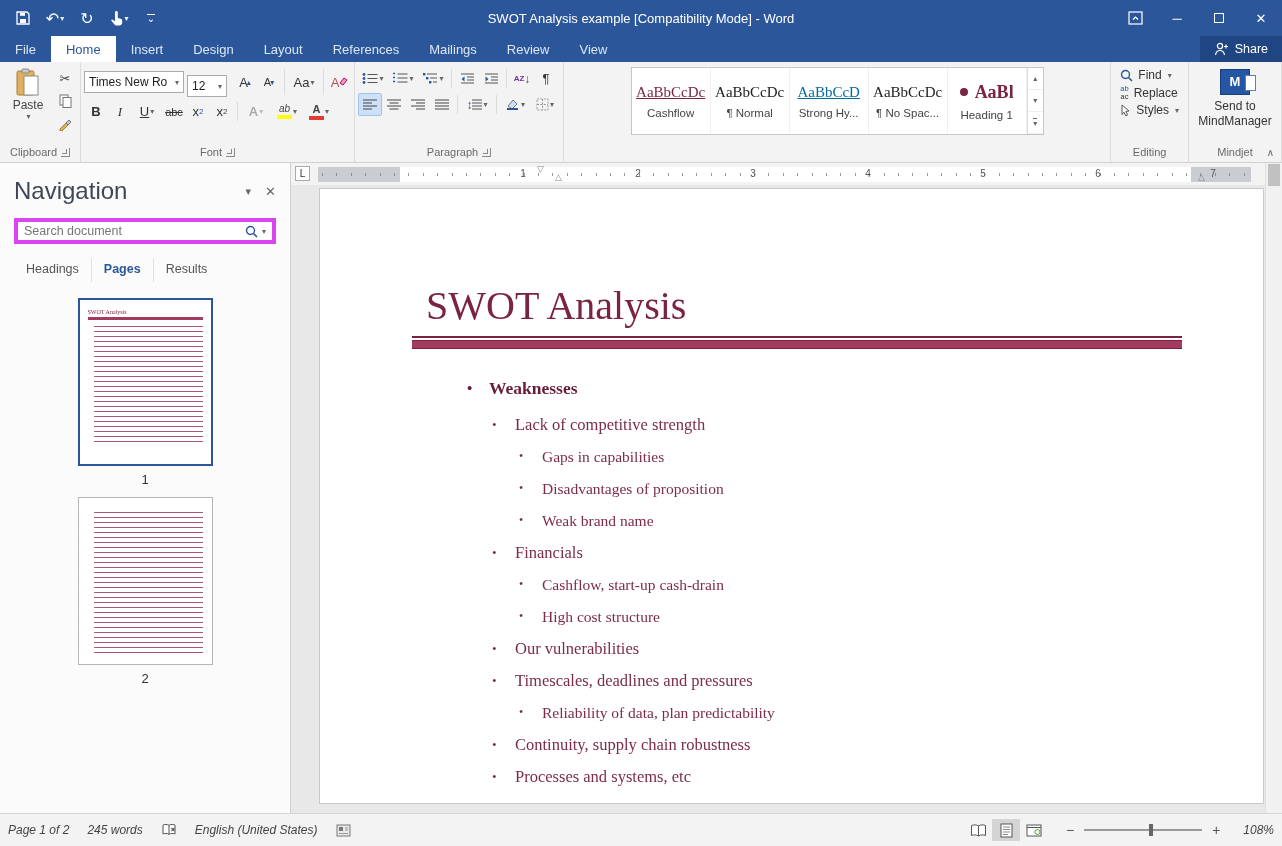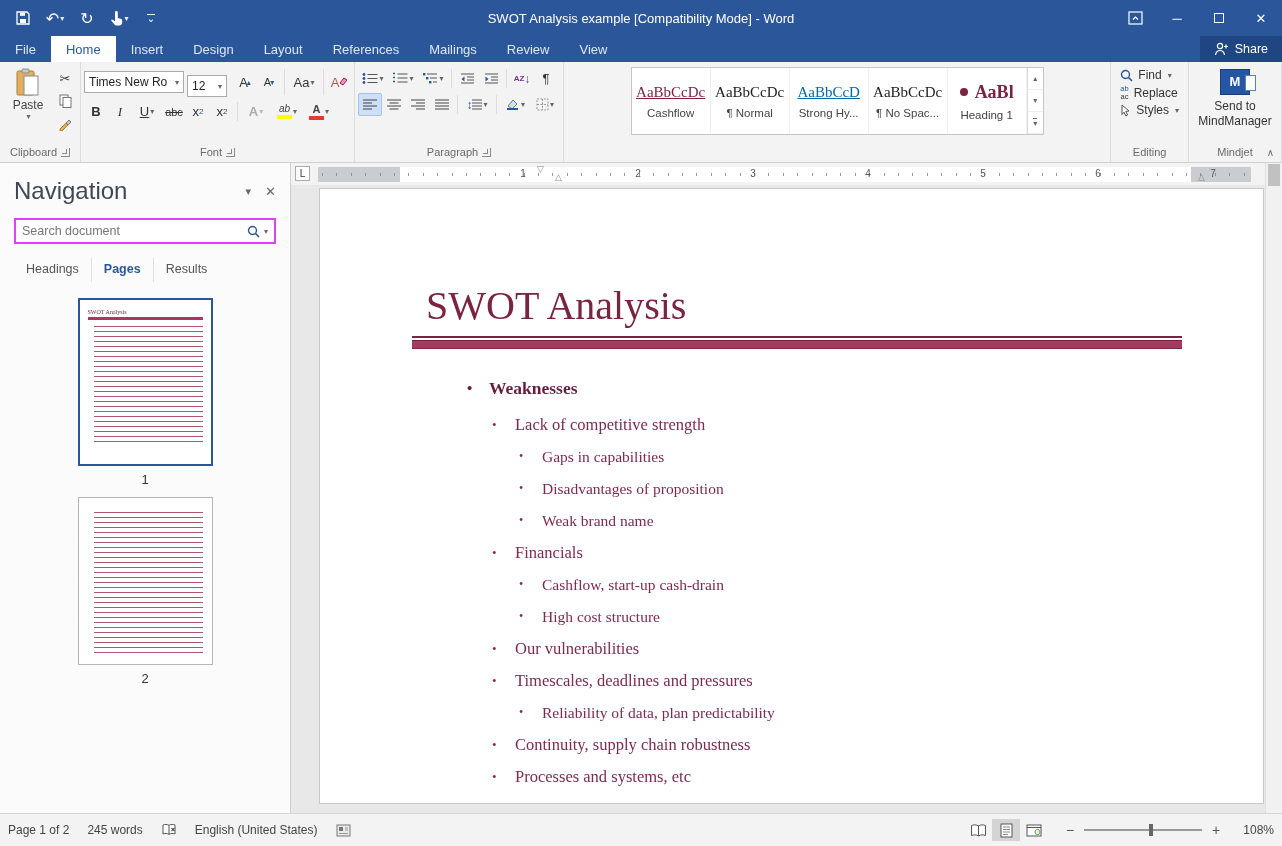--- a/index.html
+++ b/index.html
@@ -84,21 +84,21 @@
 
   
   .main { flex:1; display:flex; min-height:0; }
 
   
   .navpane { width:291px; background:#fbfbfb; border-right:1px solid #cfcfcf; padding:14px 14px 0 14px; overflow:hidden; }
   .navhead { display:flex; align-items:center; }
   .navtitle { font-size:24px; color:#3e4756; font-weight:400; }
   .navhead .hbtn { color:#666; font-size:11px; margin-left:14px; }
   .navhead .spacer { flex:1; }
-  .searchwrap { margin-top:13px; display:flex; border:2px solid #d946ef; background:#fff; height:26px; align-items:center;justify-content:center; }
+  .searchwrap { margin-top:13px; display:flex; border:4px solid #d946ef; background:#fff; height:26px; align-items:center;justify-content:center; }
   .searchwrap input { border:0; outline:0; flex:1; font-size:12.5px; padding:0 6px; color:#333; font-family:"Liberation Sans",sans-serif; background:transparent; }
   .searchwrap .mag { display:flex; align-items:center; gap:3px; padding:0 6px; color:#2b579a; }
   .navtabs { display:flex; margin-top:14px; font-size:12.5px; color:#555; }
   .navtab { padding:4px 12px 6px 12px; border-right:1px solid #e0e0e0; }
   .navtab:last-child { border-right:0; }
   .navtab.active { color:#2b579a; font-weight:bold; }
   .pages-list { margin-top:16px; display:flex; flex-direction:column; align-items:center; }
   .navpage { margin-bottom:10px; }
   .pthumb { width:135px; height:168px; background:#fff; border:1px solid #b5b5b5; padding:10px 9px; overflow:hidden; }
   .navpage.selected .pthumb { border:2px solid #2b579a; padding:9px 8px; }
@@ -131,21 +131,21 @@
   .bl.lvl2 .dot { width:23px; font-size:13px; }
   .bl.lvl3 { padding-left:199px; font-size:15.5px; }
   .bl.lvl3 .dot { width:23px; font-size:12px; }
   .bl.bold { font-weight:bold; }
 
   
   .vscroll { width:17px; background:#f1f1f1; border-left:1px solid #e0e0e0; position:relative; flex:0 0 auto; }
   .vthumb { position:absolute; top:1px; left:2px; width:12px; height:22px; background:#c1c1c1; }
 
   
-  .statusbar { height:24px; background:#f3f3f3; border-top:1px solid #d6d6d6; display:flex; align-items:center; font-size:12px; color:#444; padding:16px 8px; flex:0 0 auto; }
+  .statusbar { height:24px; background:#f3f3f3; border-top:1px solid #d6d6d6; display:flex; align-items:center; font-size:12px; color:#444; padding:16px 8px; flex:0 0 auto;font-style:italic; }
   .sitem { margin-right:18px; display:flex; align-items:center; gap:4px; }
   .sb-right { margin-left:auto; display:flex; align-items:center; }
   .viewbtn { width:28px; height:22px; display:flex; align-items:center; justify-content:center; }
   .viewbtn.active { background:#d4d4d4; }
   .zoomctl { display:flex; align-items:center; margin-left:16px; gap:8px; }
   .ztrack { width:118px; height:2px; background:#9a9a9a; position:relative; }
   .zthumb { position:absolute; left:55%; top:-5px; width:4px; height:12px; background:#666; }
   .zsign { font-size:14px; color:#555; width:12px; text-align:center; }
   .zpct { width:44px; text-align:right; color:#444; }
 </style>

